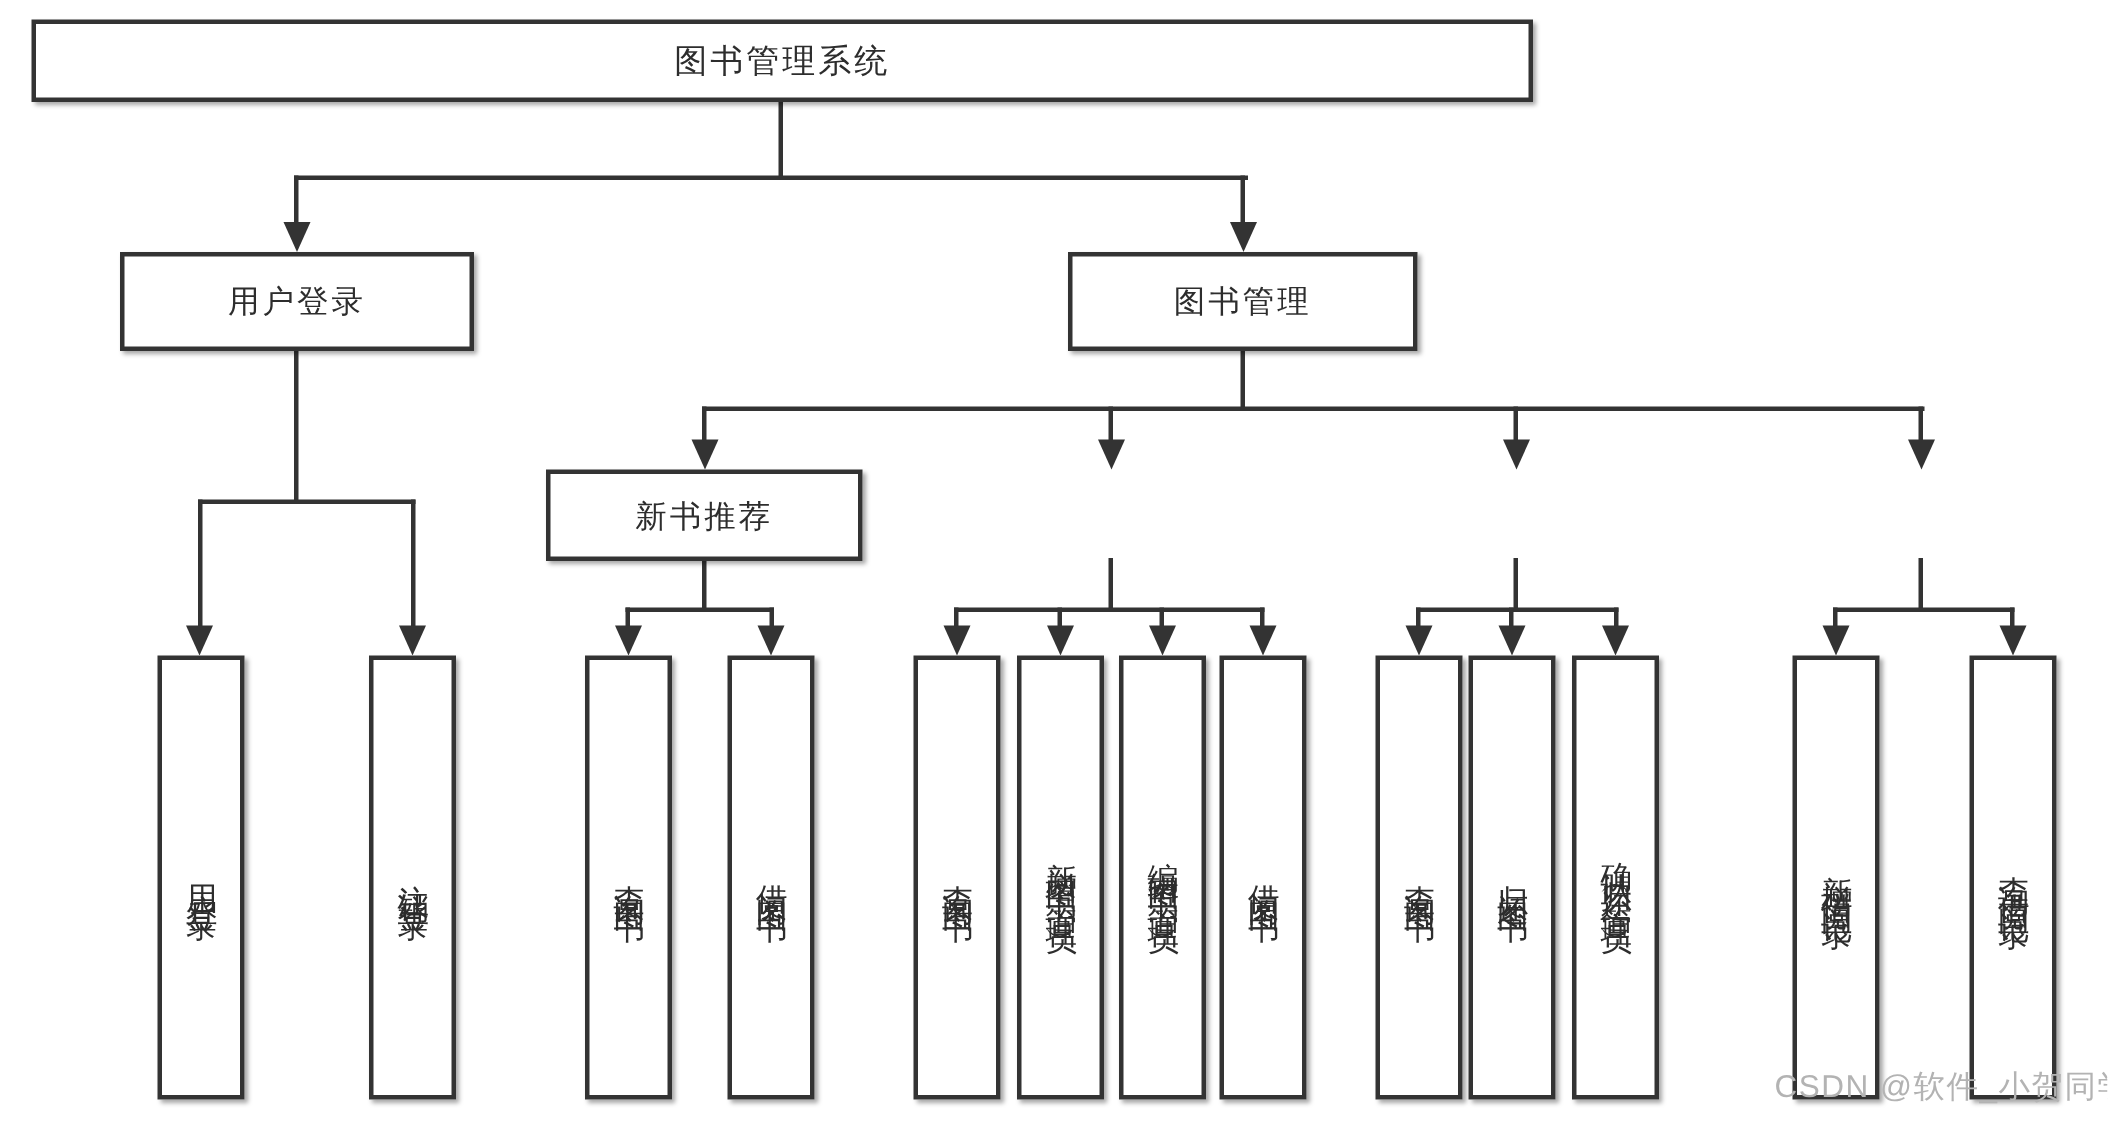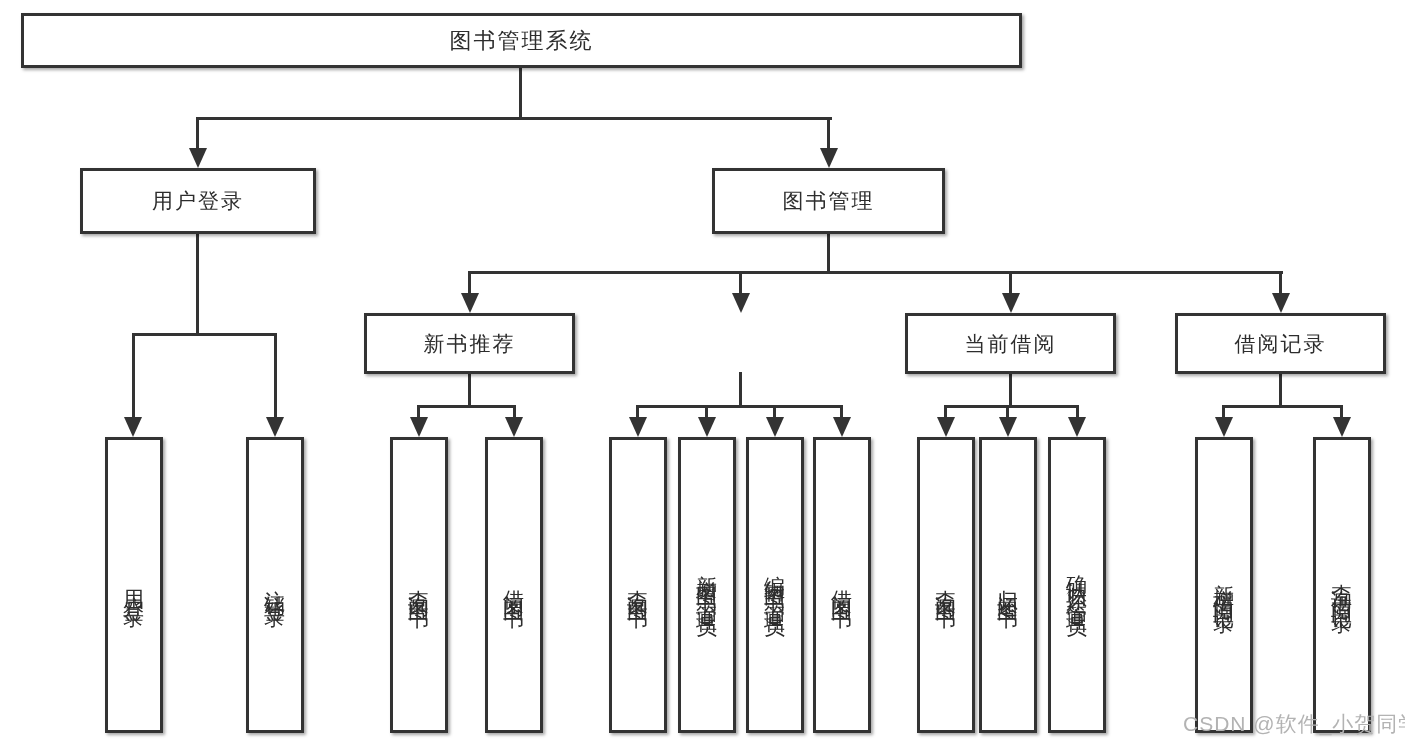--- a/index.html
+++ b/index.html
@@ -102,26 +102,20 @@
   <div class="box" style="left:80px;top:168px;width:236px;height:66px;">
     <span class="lbl">用户登录</span>
   </div>
   <div class="box" style="left:364px;top:313px;width:211px;height:61px;">
     <span class="lbl">新书推荐</span>
   </div>
 
   <div class="box" style="left:712px;top:168px;width:233px;height:66px;">
     <span class="lbl">图书管理</span>
   </div>
-  <div class="box" style="left:905px;top:313px;width:211px;height:61px;">
-    <span class="lbl">当前借阅</span>
-  </div>
-  <div class="box" style="left:1175px;top:313px;width:211px;height:61px;">
-    <span class="lbl">借阅记录</span>
-  </div>
 
   <div class="box leaf" style="left:105px;">
     <span class="lbl">用户登录</span>
   </div>
   <div class="box leaf" style="left:246px;">
     <span class="lbl">注销登录</span>
   </div>
   <div class="box leaf" style="left:390px;">
     <span class="lbl">查询图书</span>
   </div>

